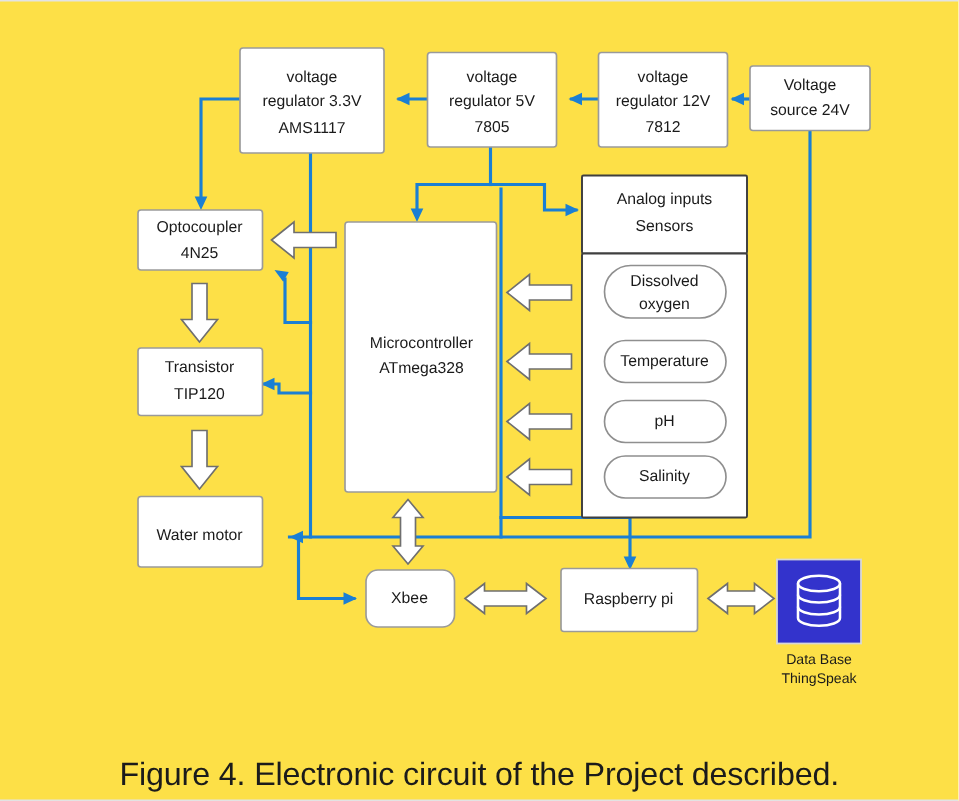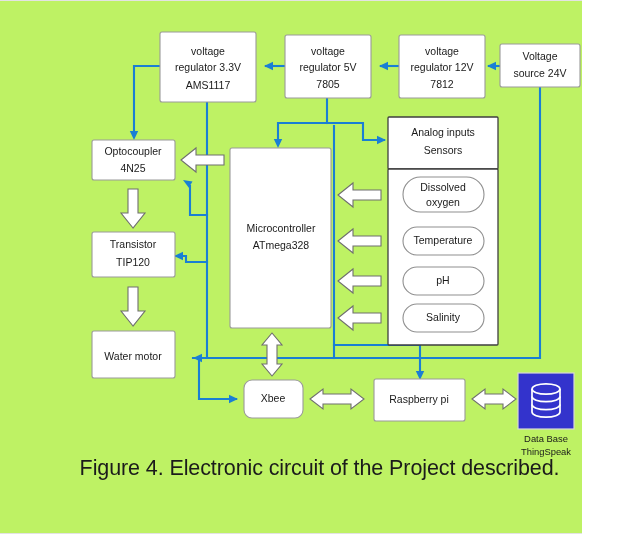--- a/index.html
+++ b/index.html
@@ -1,29 +1,29 @@
 <!DOCTYPE html>
 <html><head>
 <meta charset="utf-8">
 <style>
   html,body{margin:0;padding:0;background:#ffffff;}
   body{width:639px;height:534px;font-family:"Liberation Sans",sans-serif;color:#000;}
-  #root{position:relative;width:582px;height:534px;overflow:hidden;background:#bef264;}
+  #root{position:relative;width:639px;height:534px;overflow:hidden;background:#fde047;}
   .figframe{position:absolute;left:0;top:0;width:639px;height:534px;box-sizing:border-box;border-top:1px solid #e3e3e3;border-bottom:1px solid #e3e3e3;}
   svg#diagram{position:absolute;left:0;top:0;width:639px;height:470px;display:block;}
   .bx{fill:#ffffff;stroke:#9a9a9a;stroke-width:1.1;}
   .bx-dark{fill:#ffffff;stroke:#3f3f3f;stroke-width:1.3;}
   .pill{fill:#ffffff;stroke:#8f8f8f;stroke-width:1.1;}
   .wire{stroke:#1a7fd4;stroke-width:2.1;fill:none;stroke-linecap:square;stroke-linejoin:miter;}
   .blockarrow{fill:#ffffff;stroke:#6f6f6f;stroke-width:1.1;stroke-linejoin:miter;}
   .lbl{font-family:"Liberation Sans",sans-serif;font-size:10.5px;fill:#1a1a1a;text-anchor:middle;dominant-baseline:middle;}
   .lbl-sm{font-family:"Liberation Sans",sans-serif;font-size:9.4px;fill:#1a1a1a;text-anchor:middle;dominant-baseline:middle;}
   .dbicon{fill:#3333cc;stroke:#d8d8d8;stroke-width:1.2;}
   .dbglyph{fill:none;stroke:#ffffff;stroke-width:1.7;}
-  .caption{position:absolute;left:0;top:456px;width:639px;text-align:center;font-family:"Liberation Sans",sans-serif;font-size:21.5px;color:#1b1b1b;letter-spacing:-0.1px;white-space:nowrap;}
+  .caption{position:absolute;left:0;top:504px;width:639px;text-align:center;font-family:"Liberation Sans",sans-serif;font-size:21.5px;color:#1b1b1b;letter-spacing:-0.1px;white-space:nowrap;}
 </style>
 </head>
 <body>
 
 <div id="root">
   <div class="figframe"></div>
 
   <svg id="diagram" viewBox="0 0 639 470">
 
     <g>

